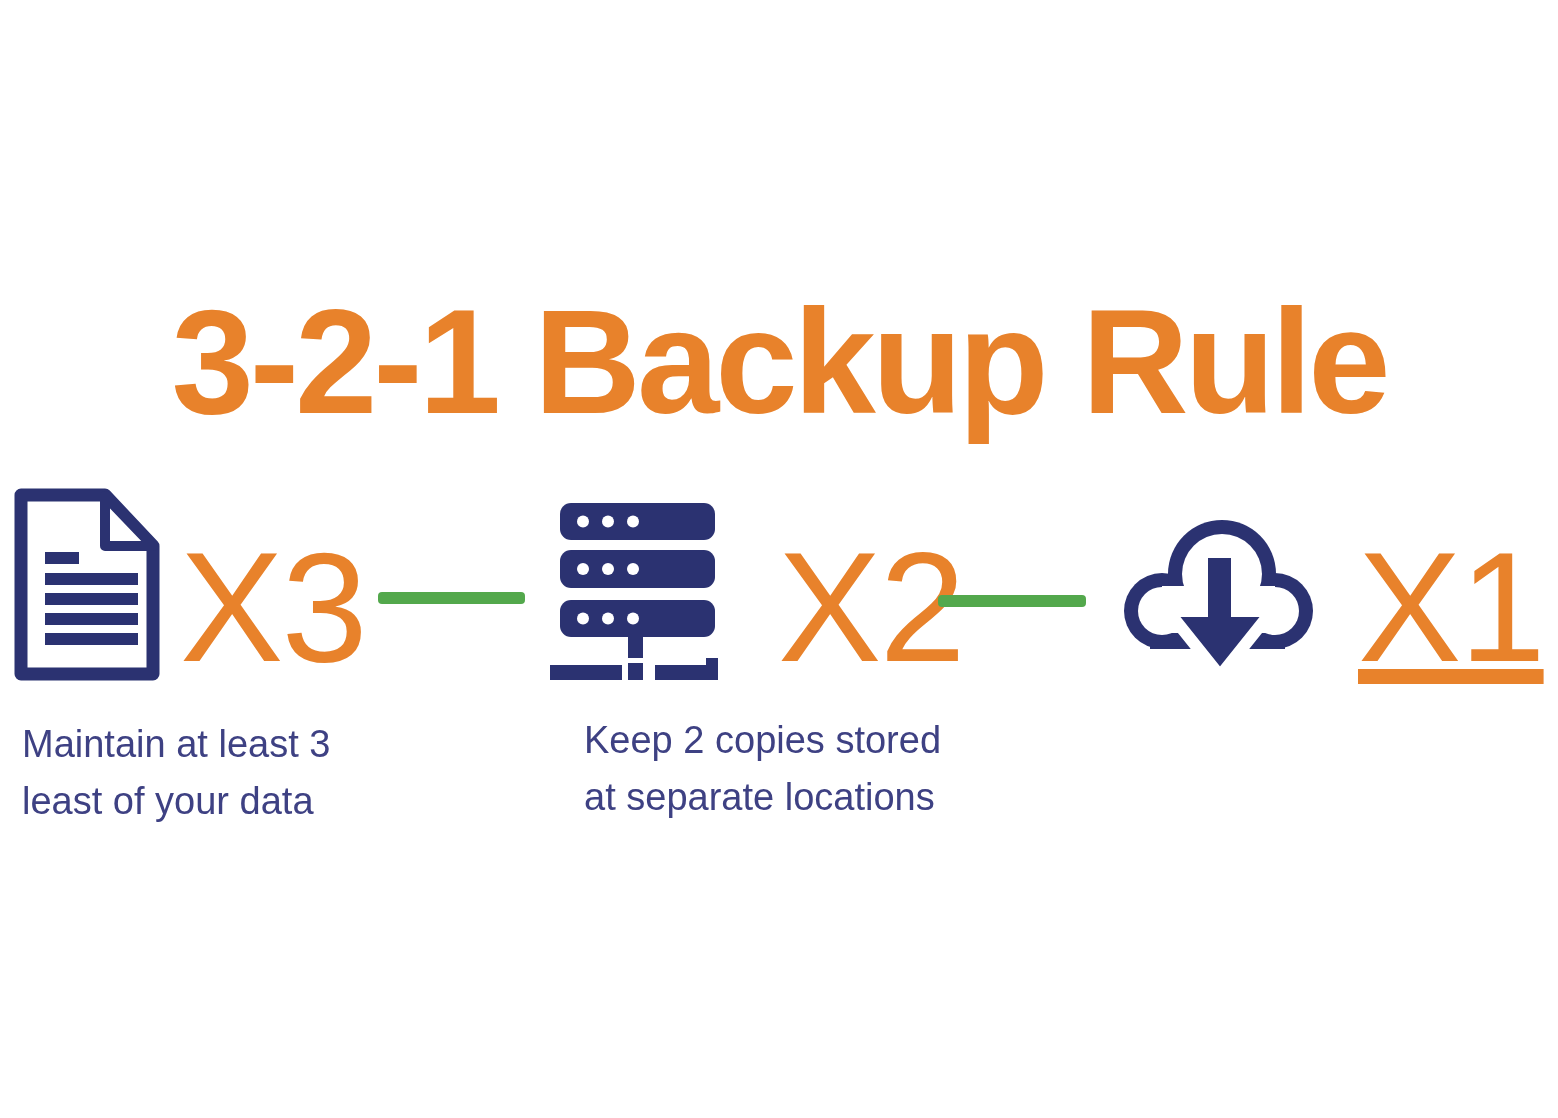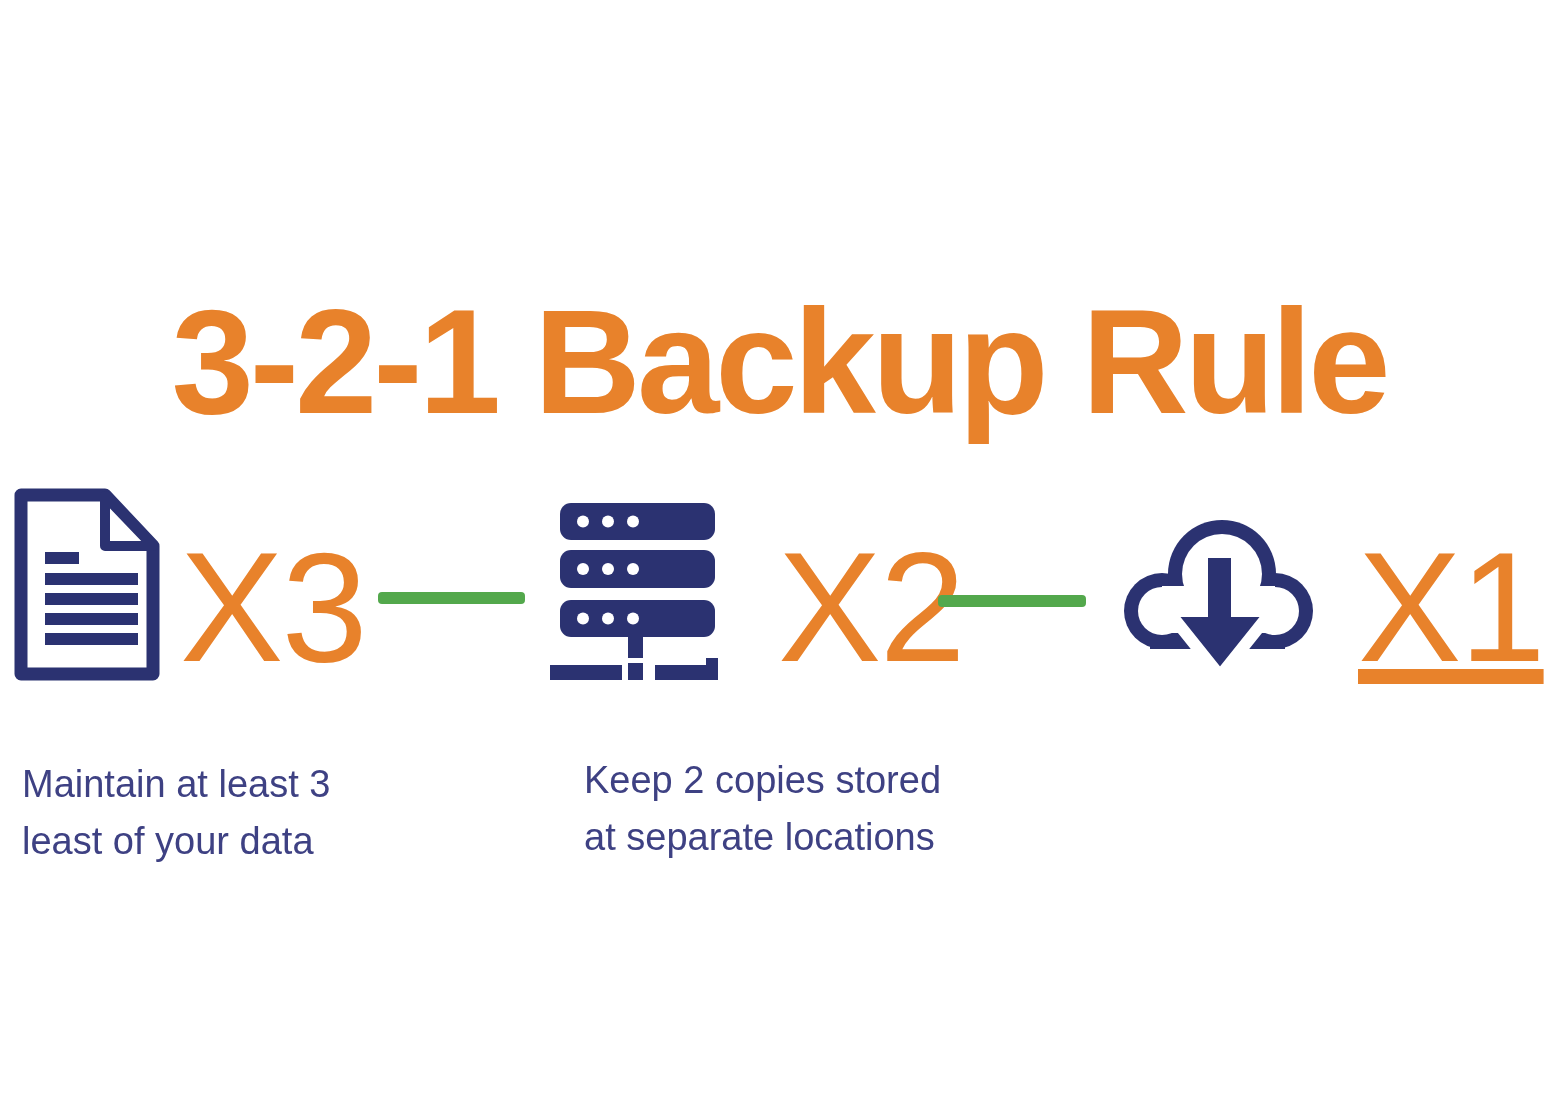--- a/index.html
+++ b/index.html
@@ -54,21 +54,20 @@
   }
   .connector-1{left:378px;top:592px;width:147px;}
   .connector-2{left:938px;top:595px;width:148px;}
   .caption{
     position:absolute;
     font-size:38px;
     line-height:57px;
     font-weight:400;
     color:var(--caption-navy);
     white-space:nowrap;
-    margin-top:40px;
   }
   .caption-1{left:22px;top:716px;}
   .caption-2{left:584px;top:712px;}
   .caption-3{left:1130px;top:712px;}
   .navy-fill{fill:var(--navy);}
   .white-fill{fill:#ffffff;}
   .navy-stroke{stroke:var(--navy);}
 </style>
 </head>
 <body>

